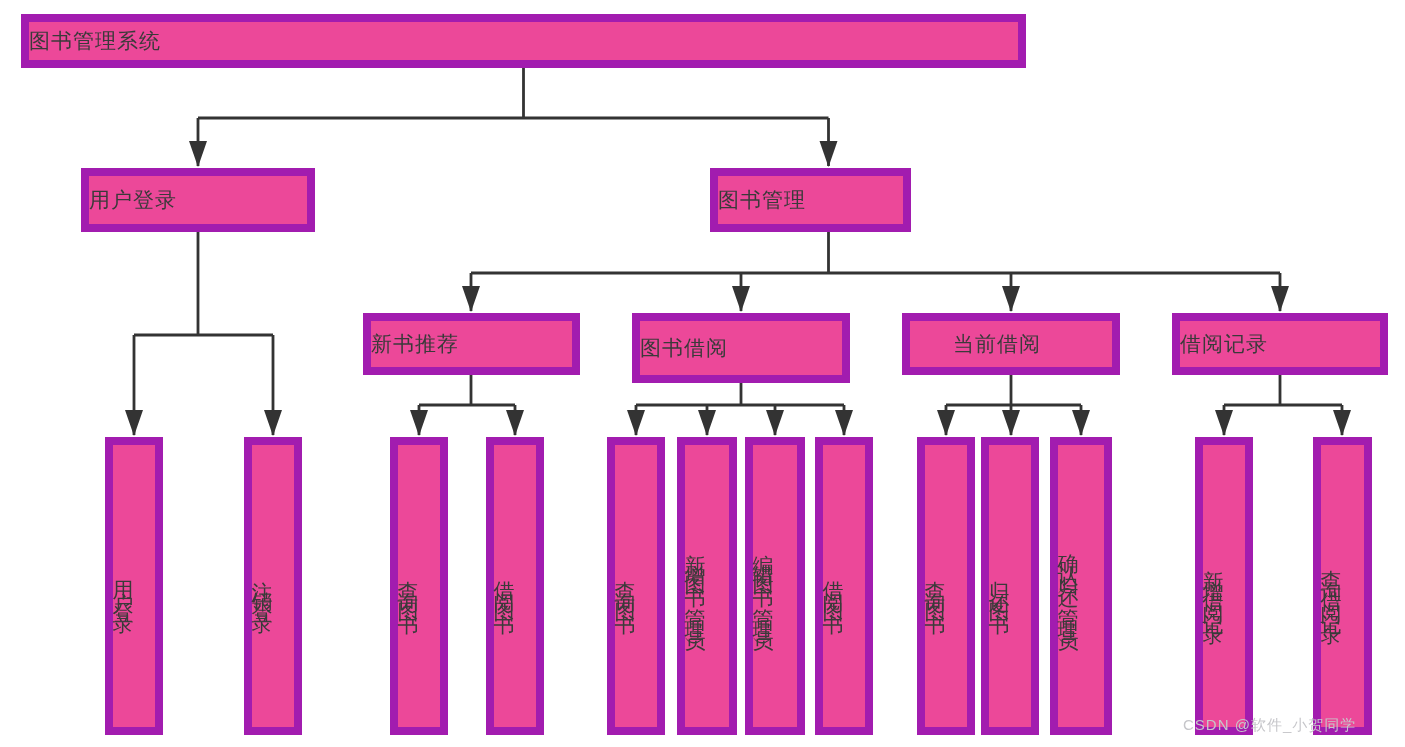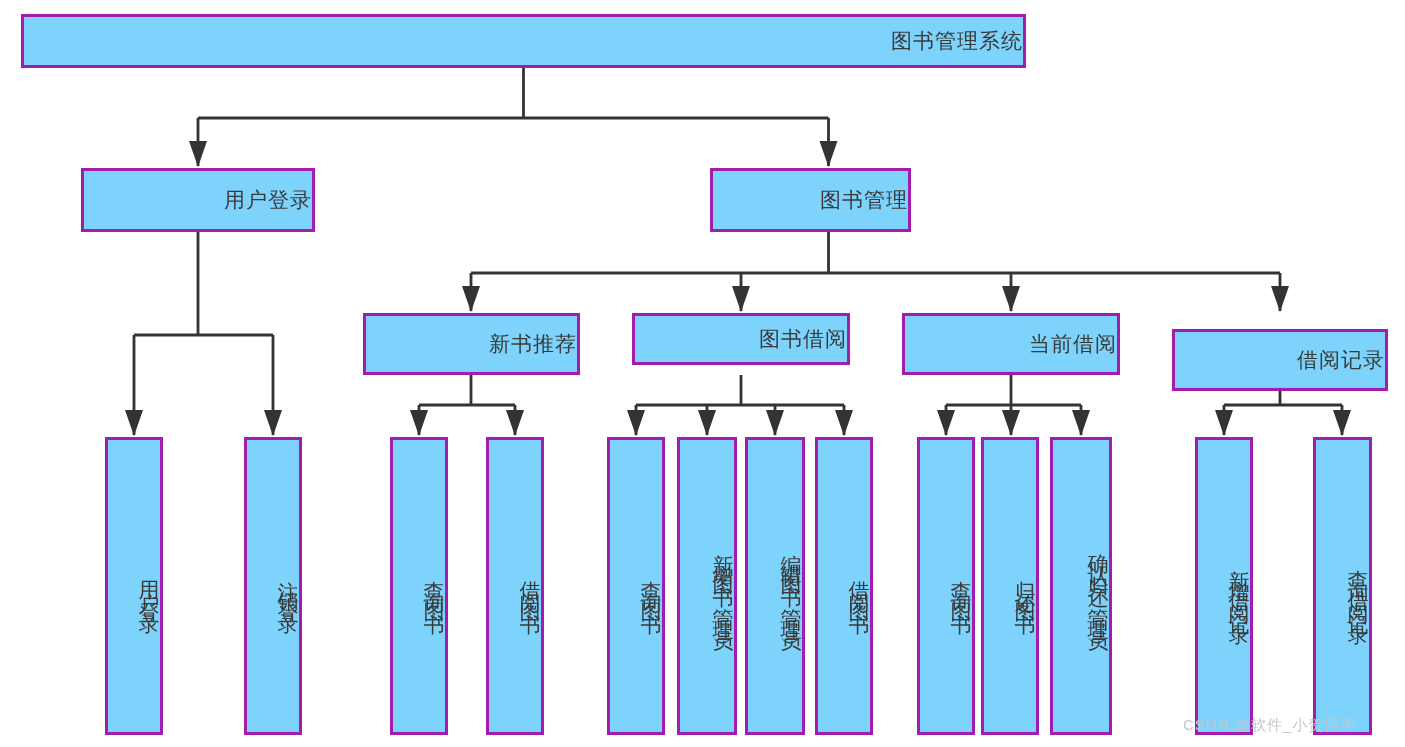--- a/index.html
+++ b/index.html
@@ -17,48 +17,48 @@
   }
   svg.connectors {
     position: absolute;
     left: 0;
     top: 0;
     z-index: 1;
   }
   .node {
     position: absolute;
     box-sizing: border-box;
-    border: 3px solid #a21caf;
-    background: #7dd3fc;
+    border: 8px solid #a21caf;
+    background: #ec4899;
     display: flex;
     align-items: center;
-    justify-content: flex-end;
+    justify-content: flex-start;
     color: #3a3a3a;
     font-size: 21px;
     letter-spacing: 1px;
     z-index: 2;
     text-align: center;
   }
   .node .v {
     writing-mode: vertical-rl;
     text-orientation: mixed;
     letter-spacing: 11px;
     line-height: 1;
     white-space: nowrap;
   }
   
   .n-root  { left: 21px;   top: 14px;  width: 1005px; height: 54px; }
   
   .n-l2a   { left: 81px;   top: 168px; width: 234px;  height: 64px; }
   .n-l2b   { left: 710px;  top: 168px; width: 201px;  height: 64px; }
   
   .n-l3a   { left: 363px;  top: 313px; width: 217px;  height: 62px; }
-  .n-l3b   { left: 632px;  top: 313px; width: 218px;  height: 52px; }
+  .n-l3b   { left: 632px;  top: 313px; width: 218px;  height: 70px; }
   .n-l3c   { left: 902px;  top: 313px; width: 218px;  height: 62px; padding-left: 43px; }
-  .n-l3d   { left: 1172px; top: 313px; width: 216px;  height: 62px; margin-top: 16px; }
+  .n-l3d   { left: 1172px; top: 313px; width: 216px;  height: 62px; }
   
   .leaf    { top: 437px; height: 298px; }
   .n-g1a   { left: 105px;  width: 58px; }
   .n-g1b   { left: 244px;  width: 58px; }
   .n-g2a   { left: 390px;  width: 58px; }
   .n-g2b   { left: 486px;  width: 58px; }
   .n-g3a   { left: 607px;  width: 58px; }
   .n-g3b   { left: 677px;  width: 60px; }
   .n-g3c   { left: 745px;  width: 60px; }
   .n-g3d   { left: 815px;  width: 58px; }

